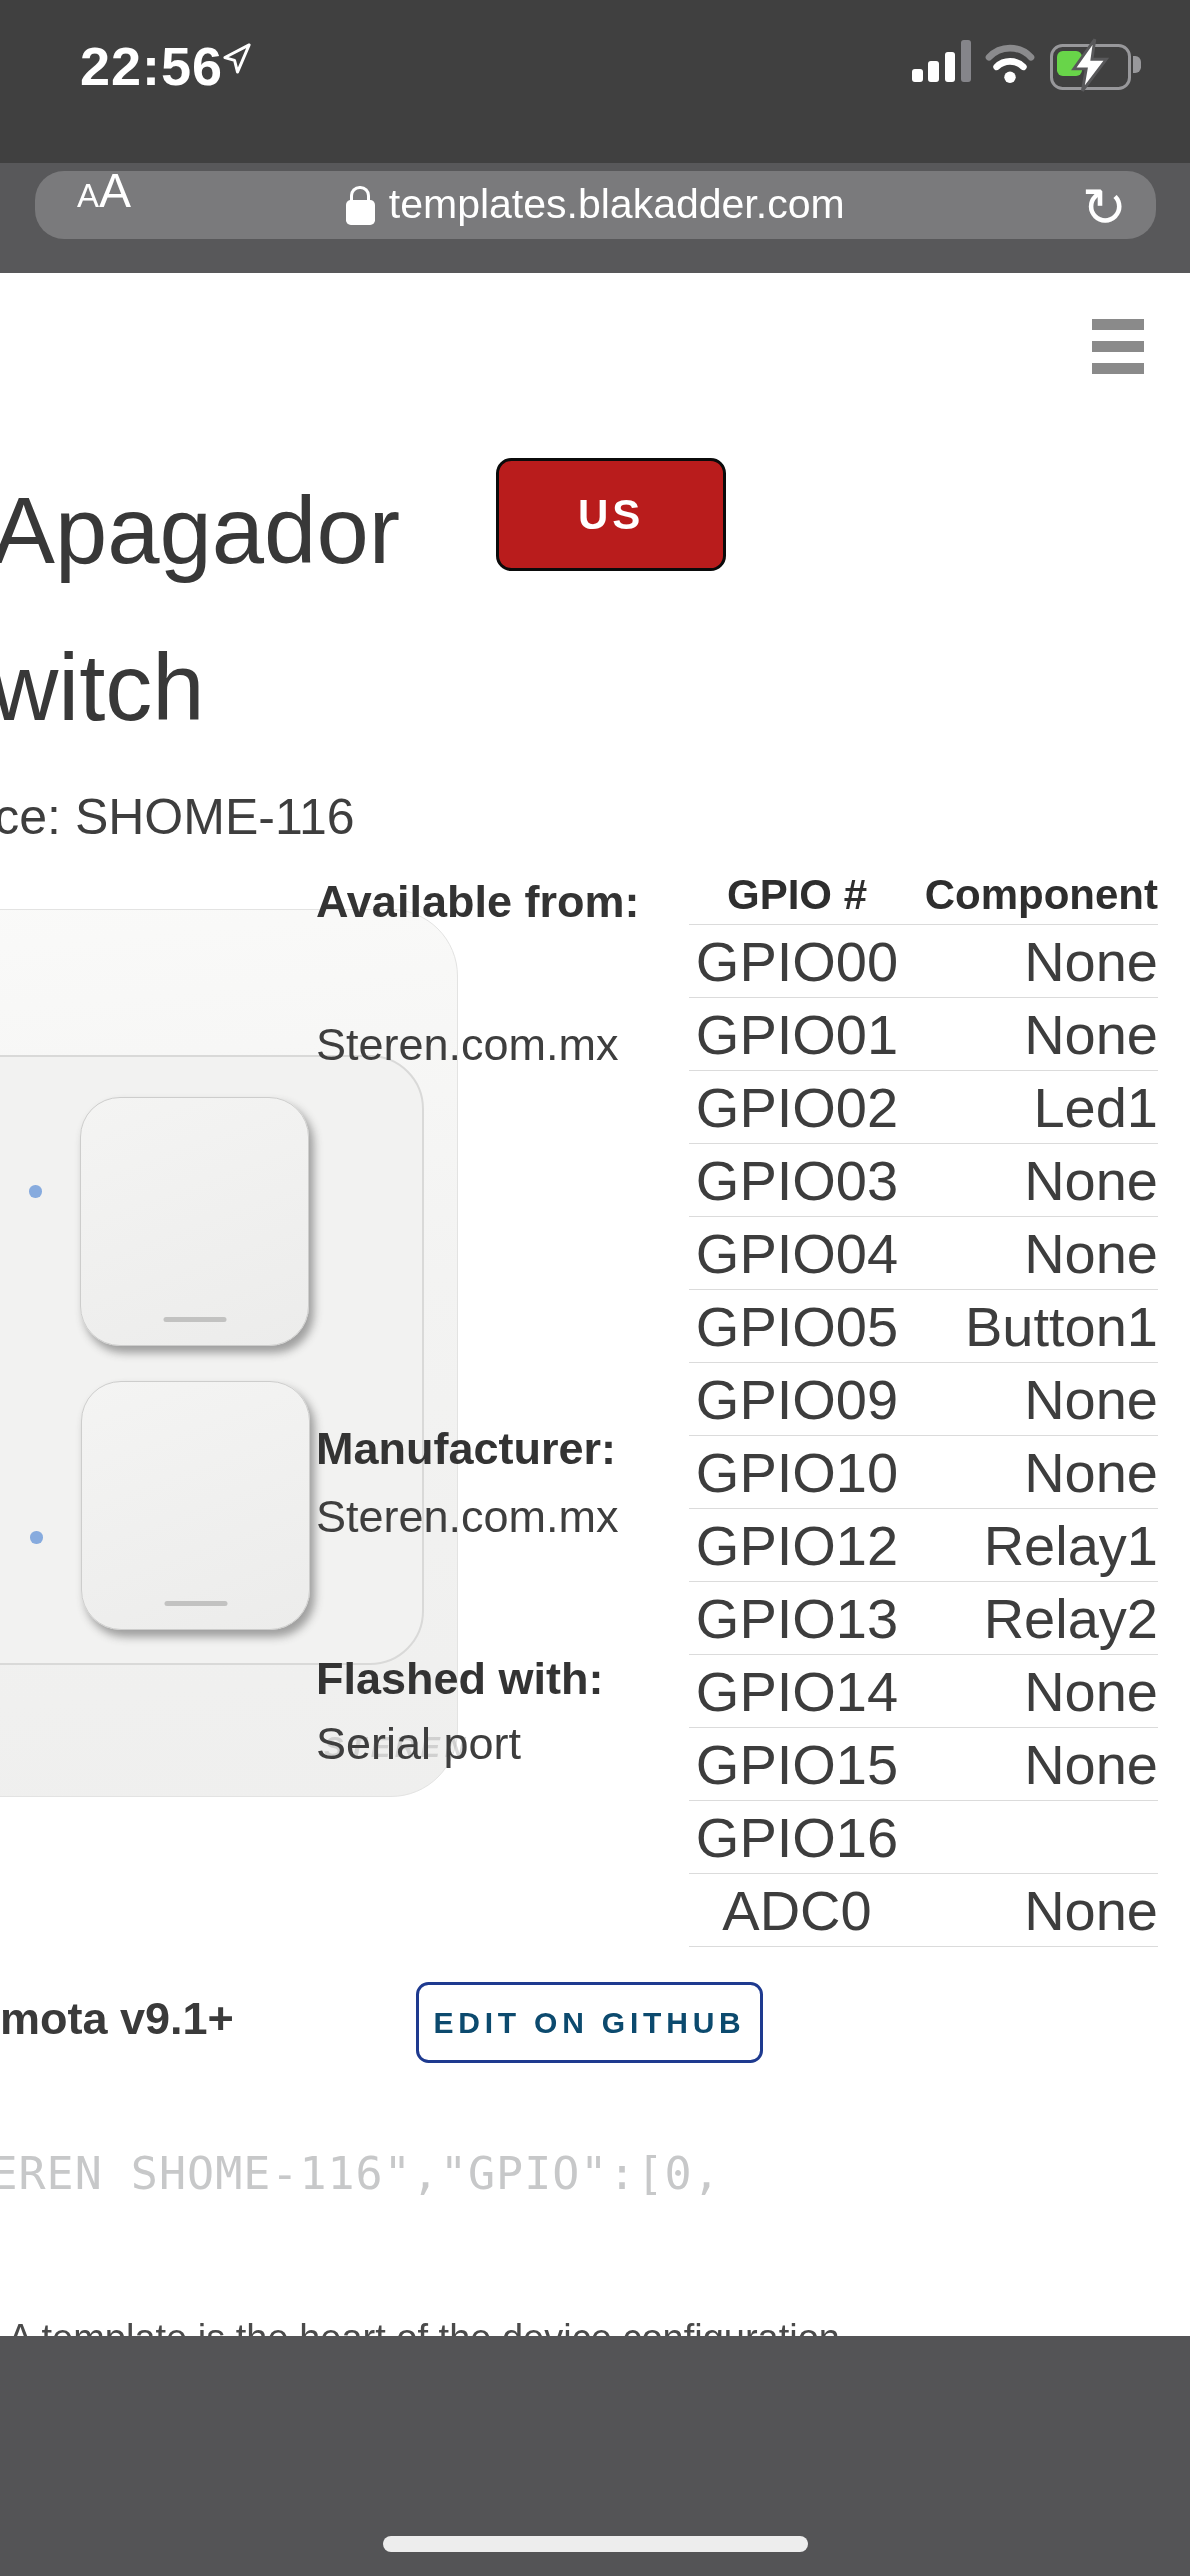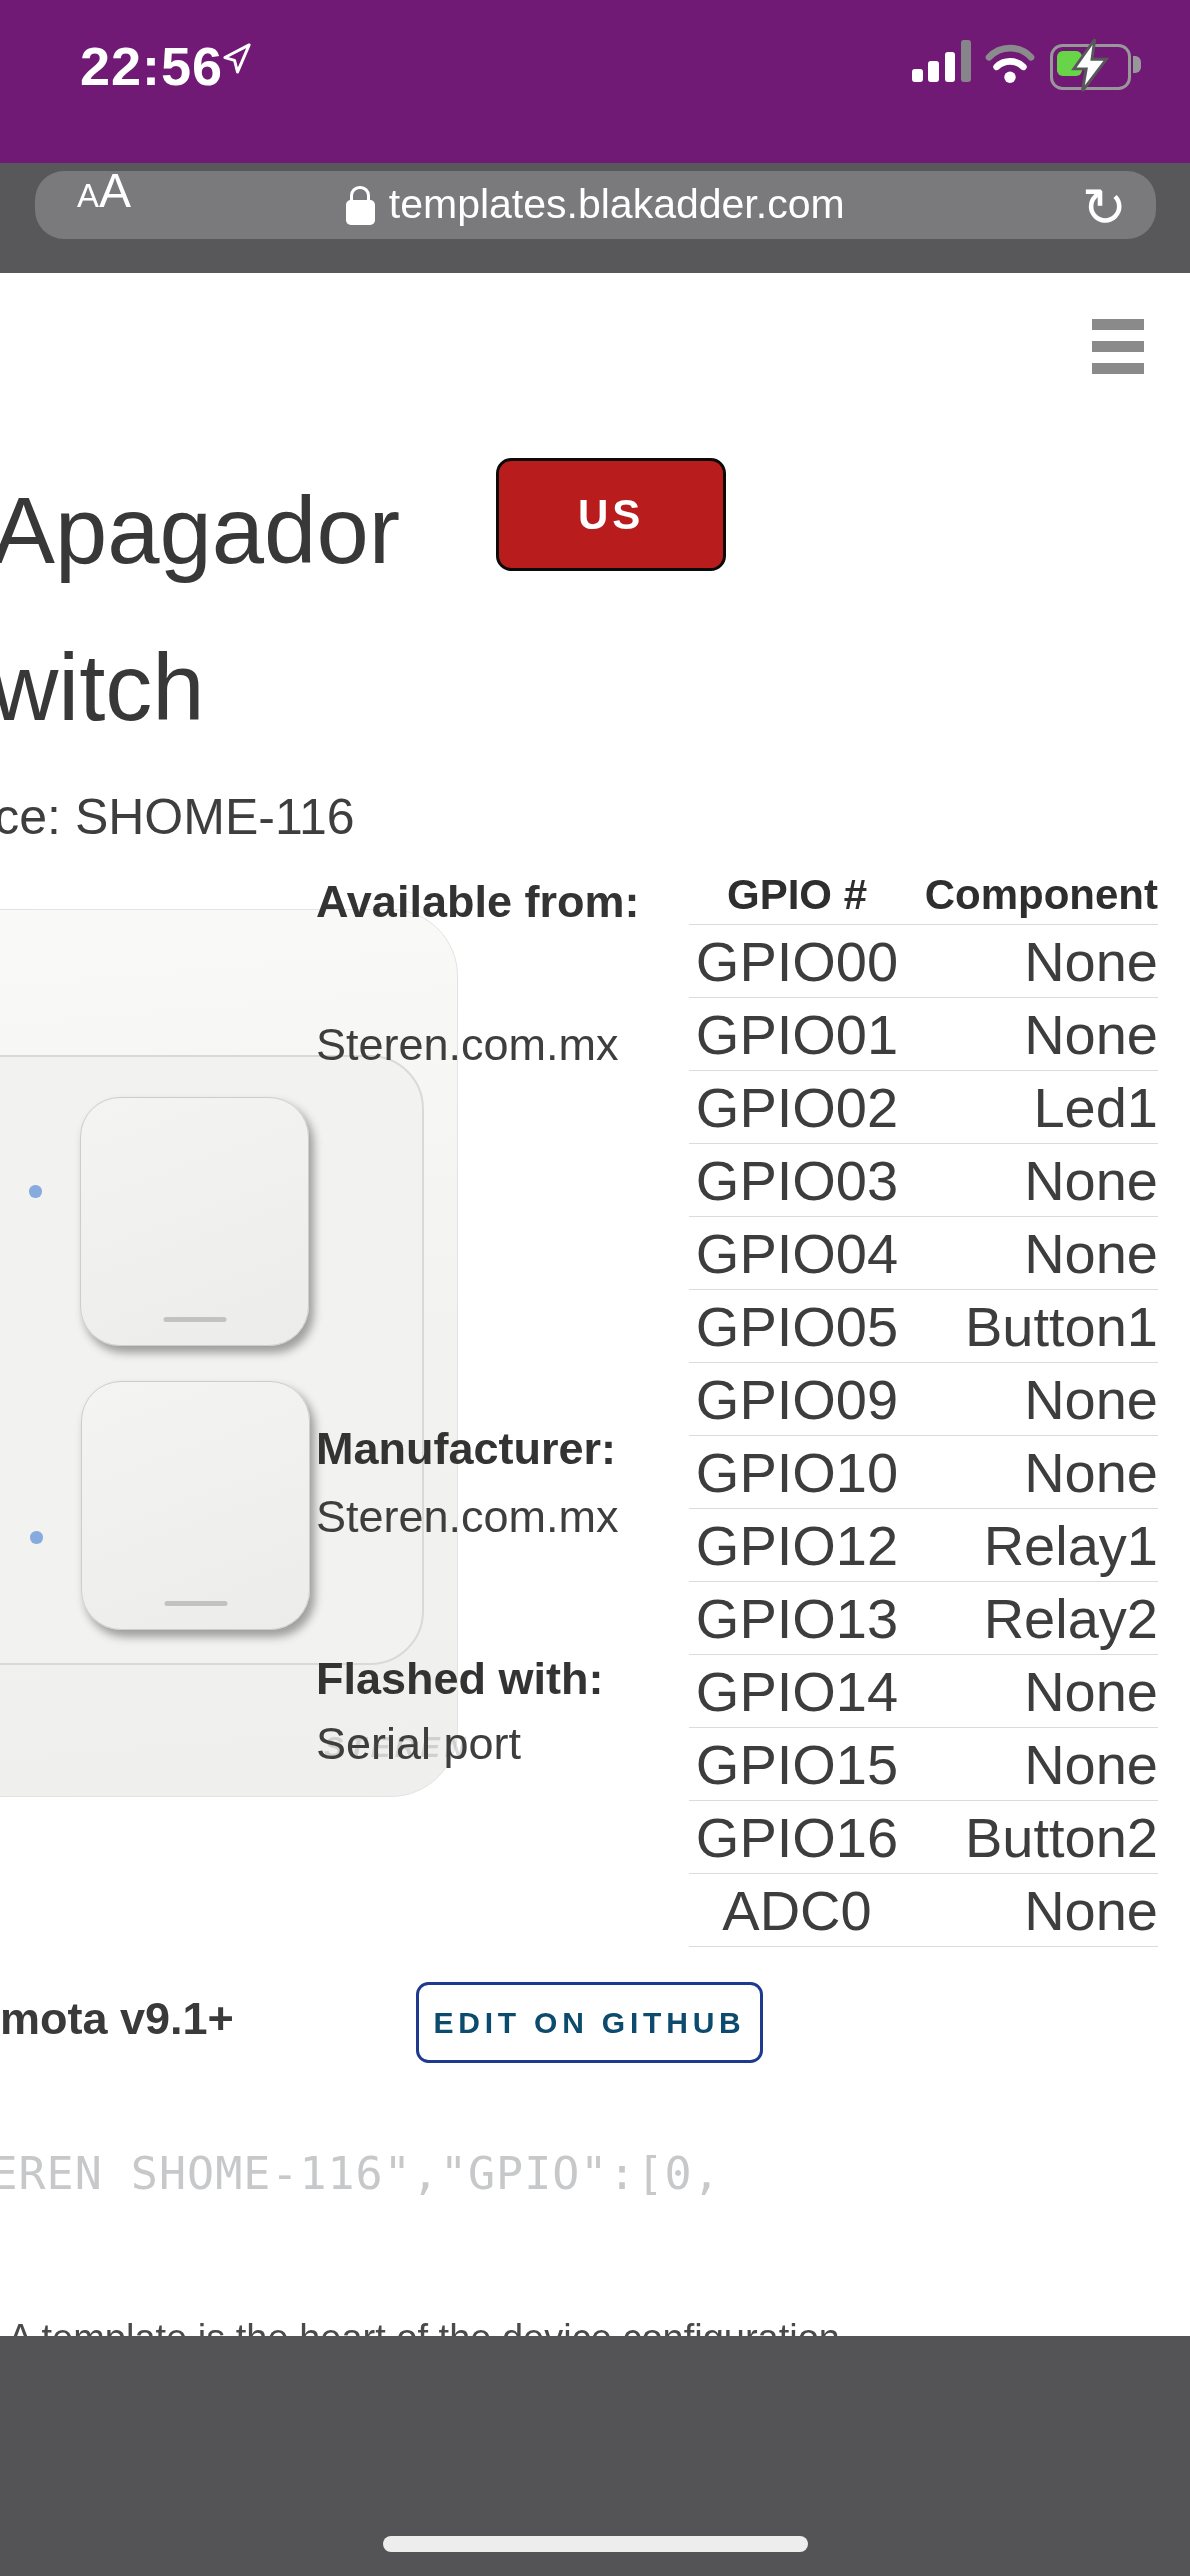--- a/index.html
+++ b/index.html
@@ -1,21 +1,21 @@
 <!DOCTYPE html>
 <html><head>
 <meta charset="utf-8">
 <style>
   html,body{margin:0;padding:0;background:#222;}
   .screen{position:relative;width:1190px;height:2576px;background:#ffffff;overflow:hidden;
           font-family:"Liberation Sans","DejaVu Sans",sans-serif;margin:0 auto;}
   .abs{position:absolute;}
 
   
-  .status-bar{left:0;top:0;width:1190px;height:163px;background:#701a75;z-index:20;}
+  .status-bar{left:0;top:0;width:1190px;height:163px;background:#404040;z-index:20;}
   .time{left:80px;top:35px;font-size:54px;font-weight:700;color:#fff;letter-spacing:1px;}
   .nav-arrow{left:220px;top:42px;}
   .signal{left:912px;top:40px;display:flex;align-items:flex-end;gap:5.8px;height:42px;}
   .sigbar{width:10.5px;border-radius:2.9px;background:#fff;}
   .sb1{height:13.4px}.sb2{height:21px}.sb3{height:30px}.sb4{height:42px;background:#85858A;}
   .wifi{left:983px;top:42px;}
   .battery{left:1050px;top:44px;width:75px;height:40px;border:3.8px solid #98989B;border-radius:12.5px;}
   .battery-fill{position:absolute;left:3.8px;top:3.8px;width:25px;height:25px;background:#68D549;border-radius:5.8px;}
   .battery-nub{position:absolute;left:1133px;top:56px;width:7.7px;height:17px;background:#98989B;border-radius:0 5.8px 5.8px 0;}
   .bolt{position:absolute;left:1070px;top:38px;}
@@ -211,21 +211,20 @@
         <div class="gpio-row">
           <div class="col-gpio">GPIO14</div>
           <div class="col-comp">None</div>
         </div>
         <div class="gpio-row">
           <div class="col-gpio">GPIO15</div>
           <div class="col-comp">None</div>
         </div>
         <div class="gpio-row">
           <div class="col-gpio">GPIO16</div>
-          <div class="col-comp">Button2</div>
         </div>
         <div class="gpio-row">
           <div class="col-gpio">ADC0</div>
           <div class="col-comp">None</div>
         </div>
       </div>
   </div>
 
   <div class="abs tasmota">mota v9.1+</div>
   <div class="abs github-btn">EDIT ON GITHUB</div>

